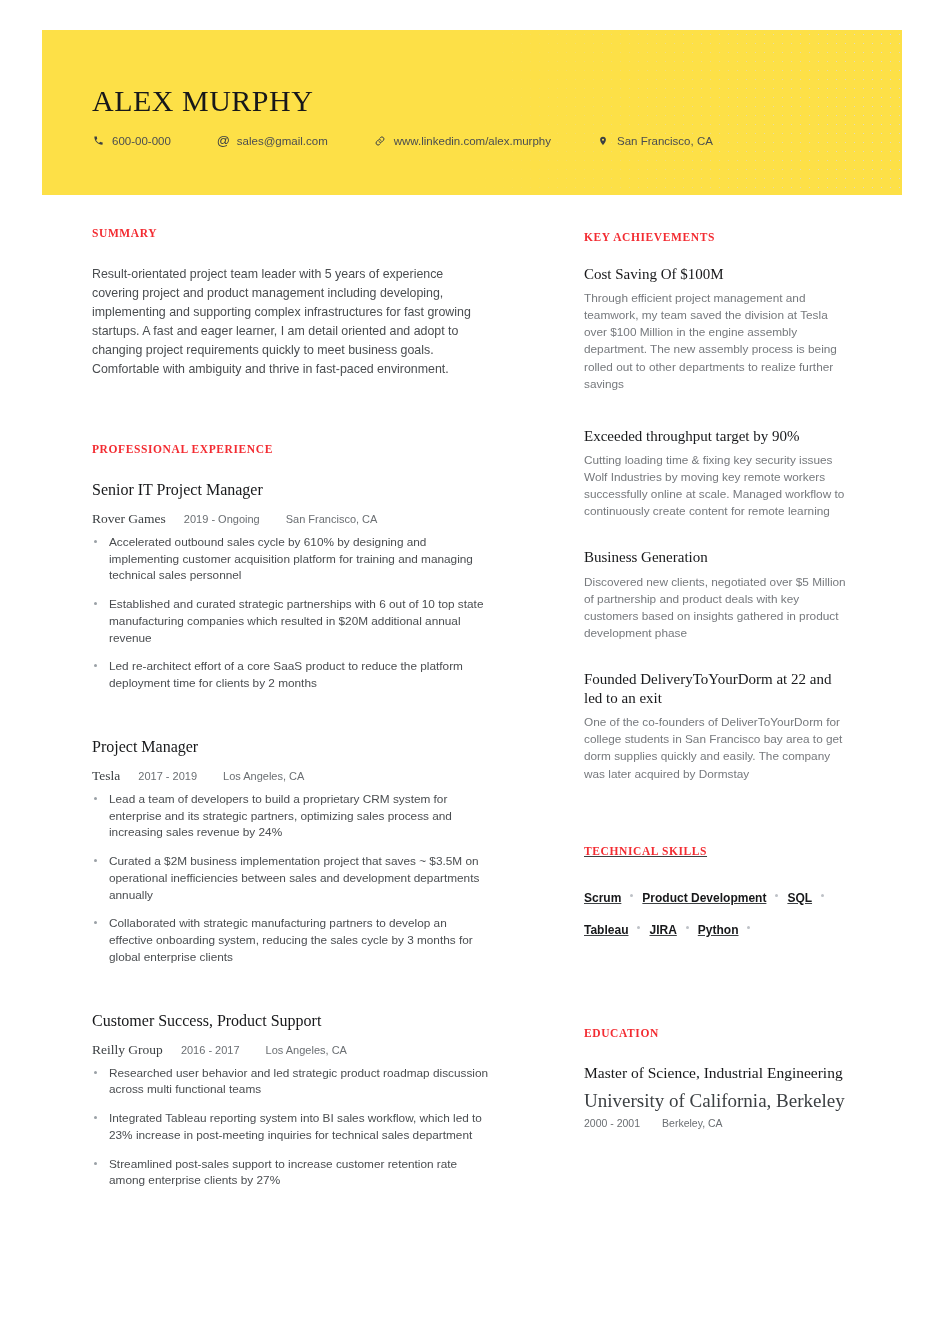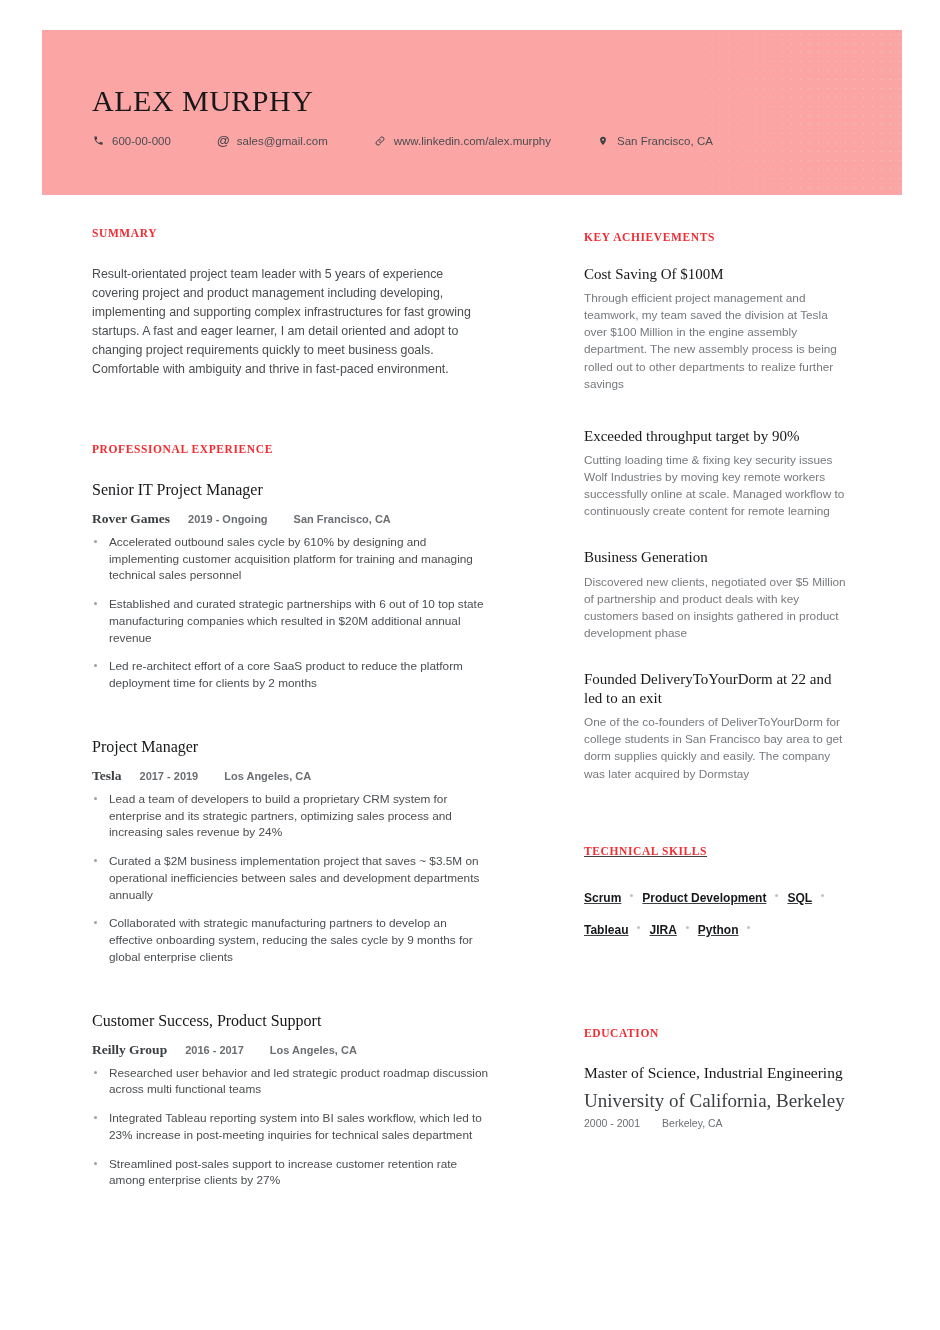--- a/index.html
+++ b/index.html
@@ -12,21 +12,21 @@
     color: #3c4043;
     -webkit-font-smoothing: antialiased;
   }
   .page { position: relative; width: 940px; height: 1330px; overflow: hidden; }
 
   
   .header {
     position: absolute;
     left: 42px; top: 30px;
     width: 860px; height: 165px;
-    background: #fca5a5;
+    background: #fde047;
     overflow: hidden;
   }
   .header-dots {
     position: absolute; right: 0; top: 0;
     width: 430px; height: 165px;
     background-image: radial-gradient(#d9d9d9 0.9px, transparent 1px);
     background-size: 9px 9px;
     -webkit-mask-image: linear-gradient(to right, rgba(0,0,0,0) 0%, rgba(0,0,0,0.35) 38%, rgba(0,0,0,1) 100%);
     mask-image: linear-gradient(to right, rgba(0,0,0,0) 0%, rgba(0,0,0,0.35) 38%, rgba(0,0,0,1) 100%);
     opacity: .95;
@@ -84,21 +84,21 @@
   .exp-section { margin-top: 64px; }
   .job { margin-top: 30px; }
   .job:first-of-type { margin-top: 26px; }
   .job-title {
     font-family: "Liberation Serif", serif;
     font-size: 16px;
     color: #17181a;
     font-weight: 400;
     margin: 0 0 12px 0;
   }
-  .job-meta { display: flex; align-items: baseline; margin-bottom: 7px; font-weight: bold; }
+  .job-meta { display: flex; align-items: baseline; margin-bottom: 7px; }
   .job-company {
     font-family: "Liberation Serif", serif;
     font-size: 13.5px;
     color: #3c4043;
     margin-right: 18px;
   }
   .job-dates { font-size: 11px; color: #6b6f73; margin-right: 26px; }
   .job-location { font-size: 11px; color: #6b6f73; }
   .bullets { list-style: none; margin: 0; padding: 0; }
   .bullets li {
@@ -257,21 +257,21 @@
         <div class="job" style="margin-top:46px;">
           <h3 class="job-title">Project Manager</h3>
           <div class="job-meta">
             <span class="job-company">Tesla</span>
             <span class="job-dates">2017 - 2019</span>
             <span class="job-location">Los Angeles, CA</span>
           </div>
           <ul class="bullets">
             <li>Lead a team of developers to build a proprietary CRM system for enterprise and its strategic partners, optimizing sales process and increasing sales revenue by 24%</li>
             <li>Curated a $2M business implementation project that saves ~ $3.5M on operational inefficiencies between sales and development departments annually</li>
-            <li>Collaborated with strategic manufacturing partners to develop an effective onboarding system, reducing the sales cycle by 9 months for global enterprise clients</li>
+            <li>Collaborated with strategic manufacturing partners to develop an effective onboarding system, reducing the sales cycle by 3 months for global enterprise clients</li>
           </ul>
         </div>
 
         <div class="job" style="margin-top:46px;">
           <h3 class="job-title">Customer Success, Product Support</h3>
           <div class="job-meta">
             <span class="job-company">Reilly Group</span>
             <span class="job-dates">2016 - 2017</span>
             <span class="job-location">Los Angeles, CA</span>
           </div>

